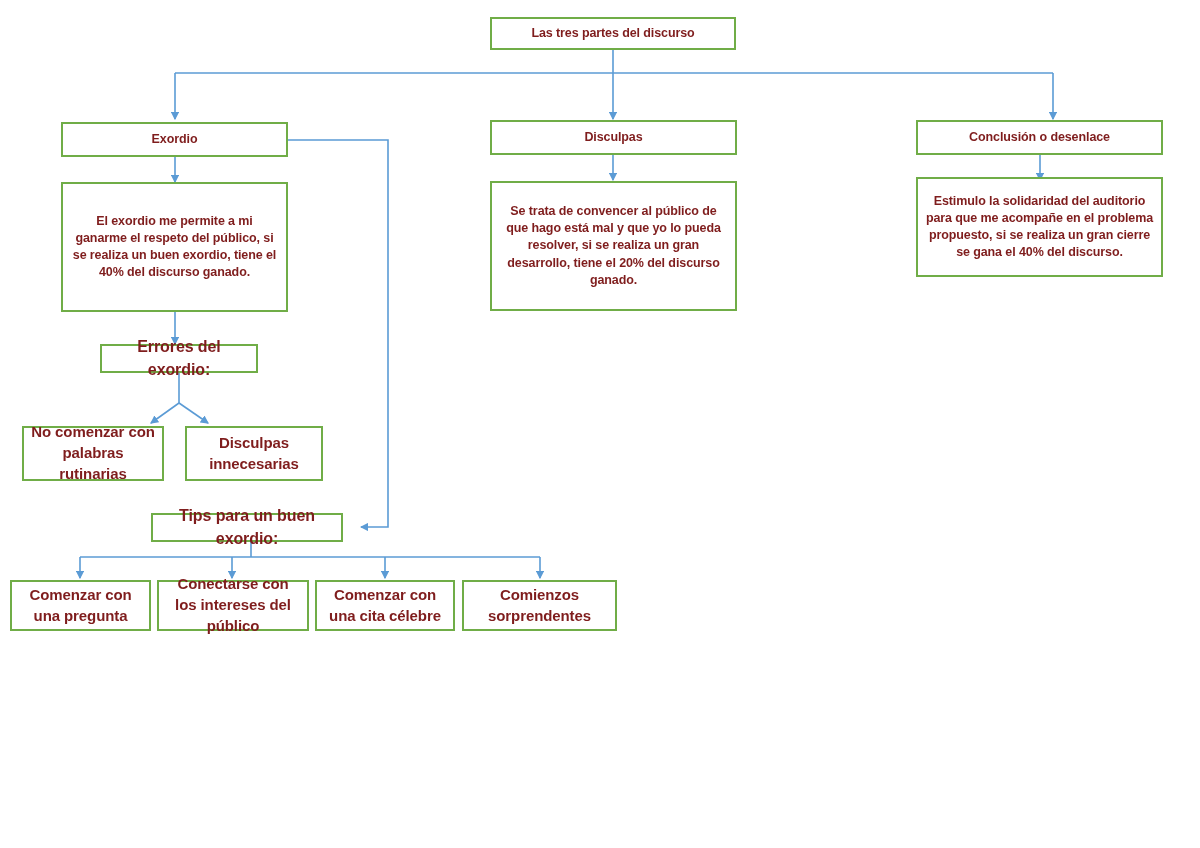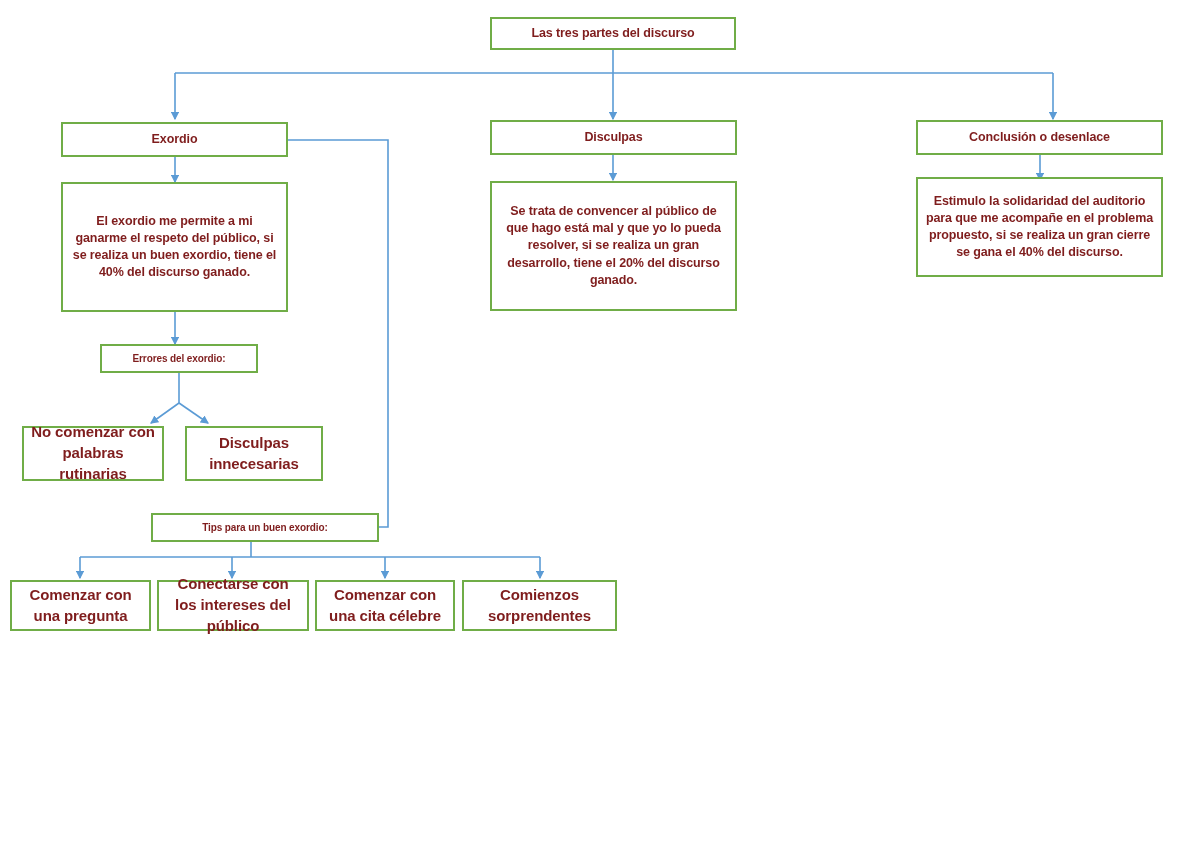--- a/index.html
+++ b/index.html
@@ -28,21 +28,21 @@
     color: #7f1d1d;
     font-weight: bold;
     line-height: 1.38;
     letter-spacing: -0.1px;
     padding: 2px 6px;
     z-index: 2;
   }
   .node-title   { font-size: 12.5px; }
   .node-head    { font-size: 12.5px; }
   .node-para    { font-size: 12.5px; }
-  .node-sub     { font-size: 10px; }
+  .node-sub     { font-size: 16px; }
   .node-leaf    { font-size: 15px; }
 
   
   #wires {
     position: absolute;
     left: 0; top: 0;
     width: 1200px;
     height: 848px;
     z-index: 1;
   }
@@ -102,21 +102,21 @@
   <div class="node node-para" style="left:490px; top:181px; width:247px; height:130px;">Se trata de convencer al público de que hago está mal y que yo lo pueda resolver, si se realiza un gran desarrollo, tiene el 20% del discurso ganado.</div>
 
   <div class="node node-para" style="left:916px; top:177px; width:247px; height:100px;">Estimulo la solidaridad del auditorio para que me acompañe en el problema propuesto, si se realiza un gran cierre se gana el 40% del discurso.</div>
 
   <div class="node node-sub" style="left:100px; top:344px; width:158px; height:29px;">Errores del exordio:</div>
 
   <div class="node node-leaf" style="left:22px; top:426px; width:142px; height:55px;">No comenzar con palabras rutinarias</div>
 
   <div class="node node-leaf" style="left:185px; top:426px; width:138px; height:55px;">Disculpas innecesarias</div>
 
-  <div class="node node-sub" style="left:151px; top:513px; width:228px; height:29px;">Tips para un buen exordio:</div>
+  <div class="node node-sub" style="left:151px; top:513px; width:192px; height:29px;">Tips para un buen exordio:</div>
 
   <div class="node node-leaf" style="left:10px; top:580px; width:141px; height:51px;">Comenzar con una pregunta</div>
 
   <div class="node node-leaf" style="left:157px; top:580px; width:152px; height:51px;">Conectarse con los intereses del público</div>
 
   <div class="node node-leaf" style="left:462px; top:580px; width:155px; height:51px;">Comienzos sorprendentes</div>
 
   <div class="node node-leaf" style="left:315px; top:580px; width:140px; height:51px;">Comenzar con una cita célebre</div>
 
 </div>

